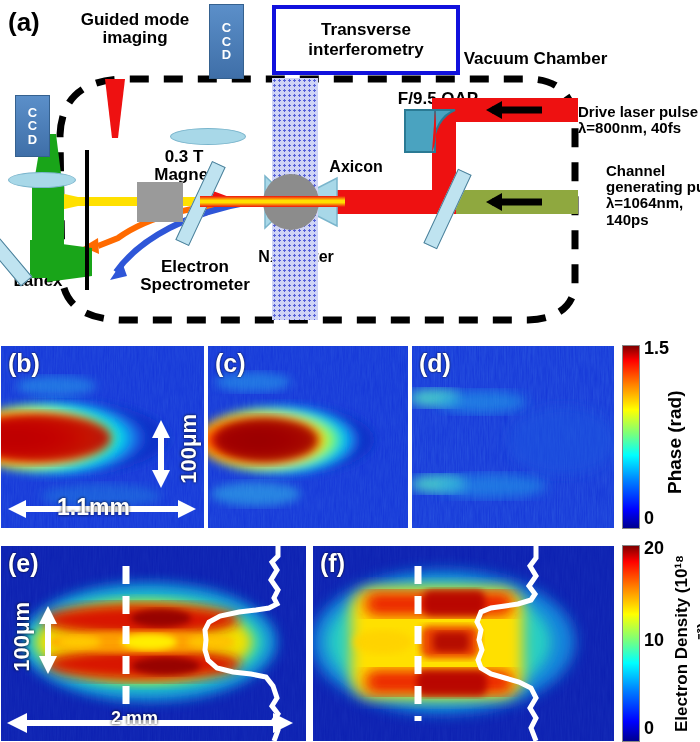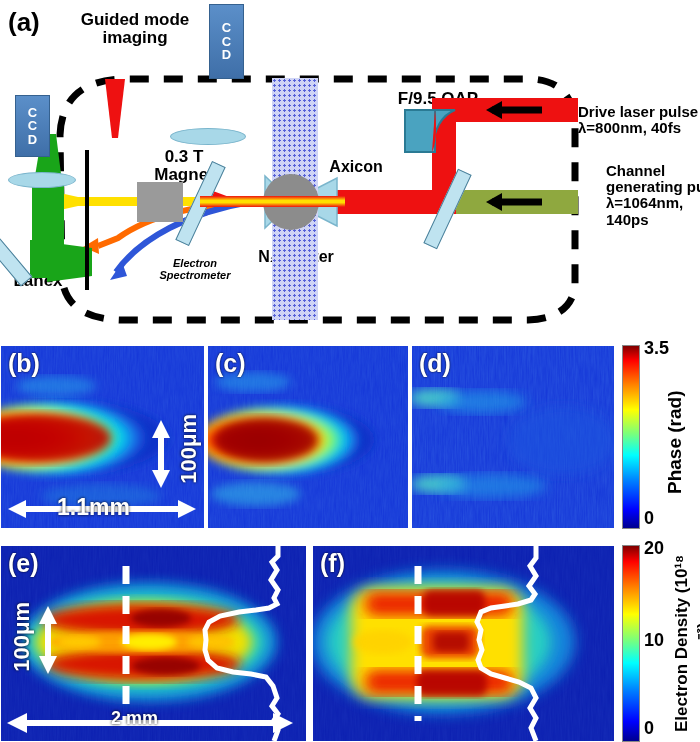--- a/index.html
+++ b/index.html
@@ -57,39 +57,44 @@
 
 <div id="schematic">
 
   <div class="lbl" id="panel-a-label">(a)</div>
 
   <svg class="abs" style="left:0;top:0;width:700px;height:338px;pointer-events:none;">
     <path d="M 60 135 Q 62 82 120 79 L 530 79 Q 570 80 575 120 L 575 285
              Q 572 318 528 320 L 120 320 Q 66 318 62 278 Z" fill="none" stroke="#000" stroke-width="7" stroke-dasharray="19 15" stroke-linecap="butt"></path>
   </svg>
 
+  <div class="tibox" style="left:272px;top:5px;width:180px;height:62px;">
+    <span style="white-space:pre-line;">Transverse
+interferometry</span>
+  </div>
 
   <div class="lbl" style="left:60px;top:11px;width:150px;font-size:17px;">Guided mode
 imaging</div>
 
+  <div class="lbl" style="left:453px;top:50px;width:165px;font-size:17px;">Vacuum Chamber</div>
 
   <div class="lbl" style="left:378px;top:90px;width:120px;font-size:17px;">F/9.5 OAP</div>
 
   <div class="lbl" style="left:578px;top:104px;width:122px;font-size:15px;text-align:left;">Drive laser pulse
 λ=800nm, 40fs</div>
 
   <div class="lbl" style="left:578px;top:163px;width:122px;font-size:15px;text-align:left;padding-left:28px;">Channel
 generating pulse
 λ=1064nm, 140ps</div>
 
 
   <div class="lbl" style="left:135px;top:148px;width:98px;font-size:17px;">0.3 T
 Magnet</div>
 
-  <div class="lbl" style="left:125px;top:258px;width:140px;font-size:11px;font-style:italic;">Electron
+  <div class="lbl" style="left:125px;top:258px;width:140px;font-size:17px;">Electron
 Spectrometer</div>
 
   <div class="lbl" style="left:2px;top:272px;width:72px;font-size:17px;">Lanex</div>
 
   <div class="lbl" style="left:320px;top:158px;width:72px;font-size:16px;">Axicon</div>
 
   <div class="lbl" style="left:240px;top:248px;width:112px;font-size:16px;">N₂ cluster
 jet</div>
 
   <svg class="abs" style="left:0;top:0;width:700px;height:338px;pointer-events:none;">
@@ -272,21 +277,21 @@
     <ellipse cx="80" cy="140" rx="55" ry="12" fill="#23a0e8" filter="url(#bl3)" opacity="0.55"></ellipse>
     <ellipse cx="150" cy="95" rx="55" ry="35" fill="#1b58e0" filter="url(#bl3)" opacity="0.5"></ellipse>
   </svg>
   <span class="plabel" style="left:7px;top:3px;">(d)</span>
 </div>
 
 <div class="cbar" style="left:622px;top:345px;width:16px;height:182px;
             background:linear-gradient(to top,
               #00008f 0%, #0000ff 10%, #0080ff 26%, #00ffff 40%,
               #7cff79 52%, #ffff00 65%, #ff8000 79%, #ff0000 92%, #800000 100%);"></div>
-<span class="cbtick" style="left:644px;top:338px;">3.5</span>
+<span class="cbtick" style="left:644px;top:338px;">1.5</span>
 <span class="cbtick" style="left:644px;top:508px;">0</span>
 <span class="cbtitle" style="left:664px;top:372px;height:140px;font-size:19px;">Phase (rad)</span>
 
 <div class="imgpanel" style="left:0px;top:545px;width:305px;height:195px;">
   <svg width="305" height="195" viewBox="0 0 305 195" preserveAspectRatio="none">
     <defs>
       <filter id="ble">
           <feGaussianBlur stdDeviation="6"></feGaussianBlur>
         </filter>
       <filter id="blesmall">

